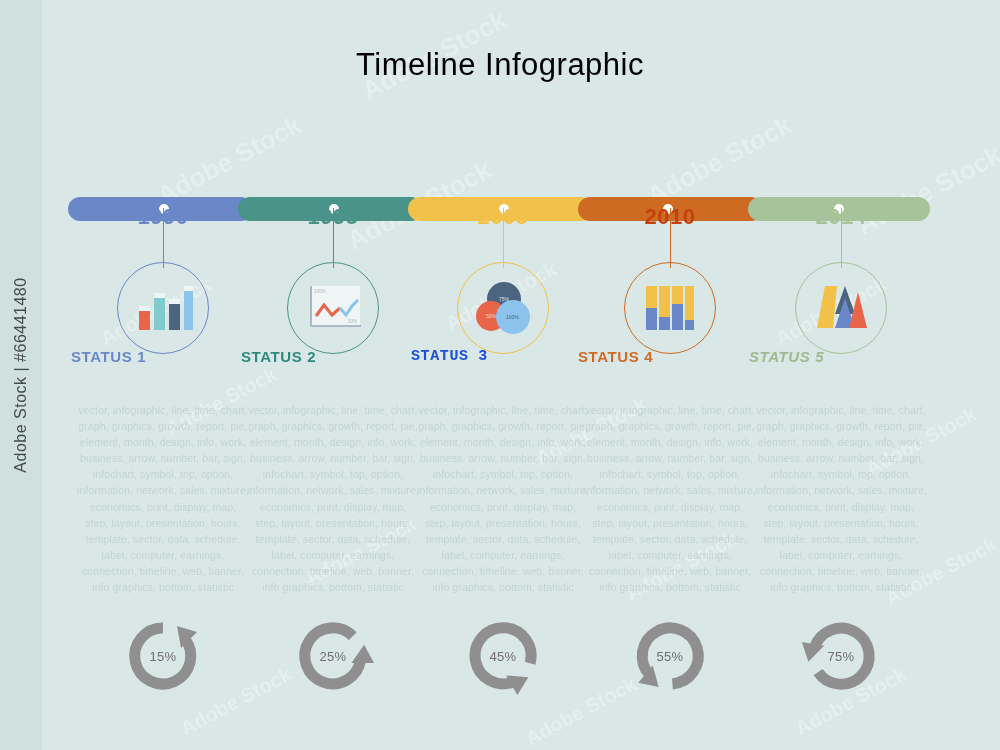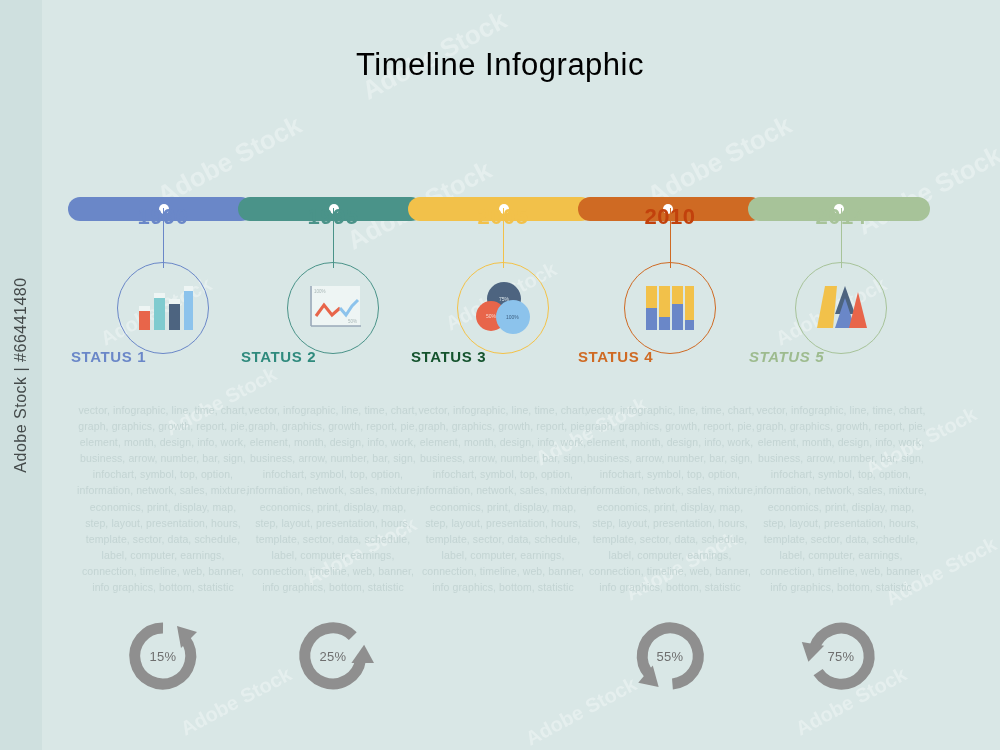--- a/index.html
+++ b/index.html
@@ -285,22 +285,31 @@
     <div class="icon-circle" style="border-color:#f4c247;">
       <svg width="64" height="58" viewBox="0 0 64 58">
         <circle cx="33" cy="20" r="17" fill="#4d6480"></circle>
         <circle cx="20" cy="37" r="15" fill="#e8654a"></circle>
         <circle cx="42" cy="38" r="17" fill="#8cc3ec"></circle>
         <text x="28" y="22" font-family="Liberation Sans, sans-serif" font-size="5" fill="#dbe5ea">75%</text>
         <text x="15" y="39" font-family="Liberation Sans, sans-serif" font-size="5" fill="#f6d9d2">50%</text>
         <text x="35" y="40" font-family="Liberation Sans, sans-serif" font-size="5" fill="#3c5f80">100%</text>
       </svg>
     </div>
-    <div class="status" style="color:#14532d;">STATUS 3</div>
-    <div class="body-text">vector, infographic, line, time, chart, graph, graphics, growth, report, pie, element, month, design, info, work, business, arrow, number, bar, sign, infochart, symbol, top, option, information, network, sales, mixture, economics, print, display, map, step, layout, presentation, hours, template, sector, data, schedule, label, computer, earnings, connection, timeline, web, banner, info graphics, bottom, statistic</div>
+    <div class="status" style="color:#1d4ed8;font-family:Liberation Mono, monospace;">STATUS 3</div>
+    <div class="body-text">vector, infographic, line, time, chart, graph, graphics, growth, report, pie, element, month, design, info, work, business, arrow, number, bar, sign, infochart, symbol, top, option, information, network, sales, mixture, economics, print, display, map, step, layout, presentation, hours, template, sector, data, schedule, label, computer, earnings, connection, timeline, web, banner, info graphics, bottom, statistic</div>
+    <div class="pct">
+      <svg width="88" height="78" viewBox="0 0 88 78">
+        <g transform="translate(44,39) rotate(105)">
+          <path d="M 0,-28 A 28,28 0 1 0 22,-17 L 22,-17" fill="none" stroke="#8f8f8f" stroke-width="11"></path>
+          <polygon points="14,-30 34,-24 18,-8" fill="#8f8f8f"></polygon>
+        </g>
+      </svg>
+      <div class="pct-label">45%</div>
+    </div>
   </div>
 
   <div class="col" style="left:578px;">
     <div class="year" style="color:#c2410c;">2010</div>
     <div class="connector" style="left:92px; background:#cf6a23;"></div>
     <div class="icon-circle" style="border-color:#cf6a23;">
       <svg width="52" height="52" viewBox="0 0 52 52">
         <rect x="2" y="4" width="11" height="22" fill="#f2c14a"></rect>
         <rect x="2" y="26" width="11" height="22" fill="#6a87c8"></rect>
         <rect x="15" y="4" width="11" height="31" fill="#f2c14a"></rect>

